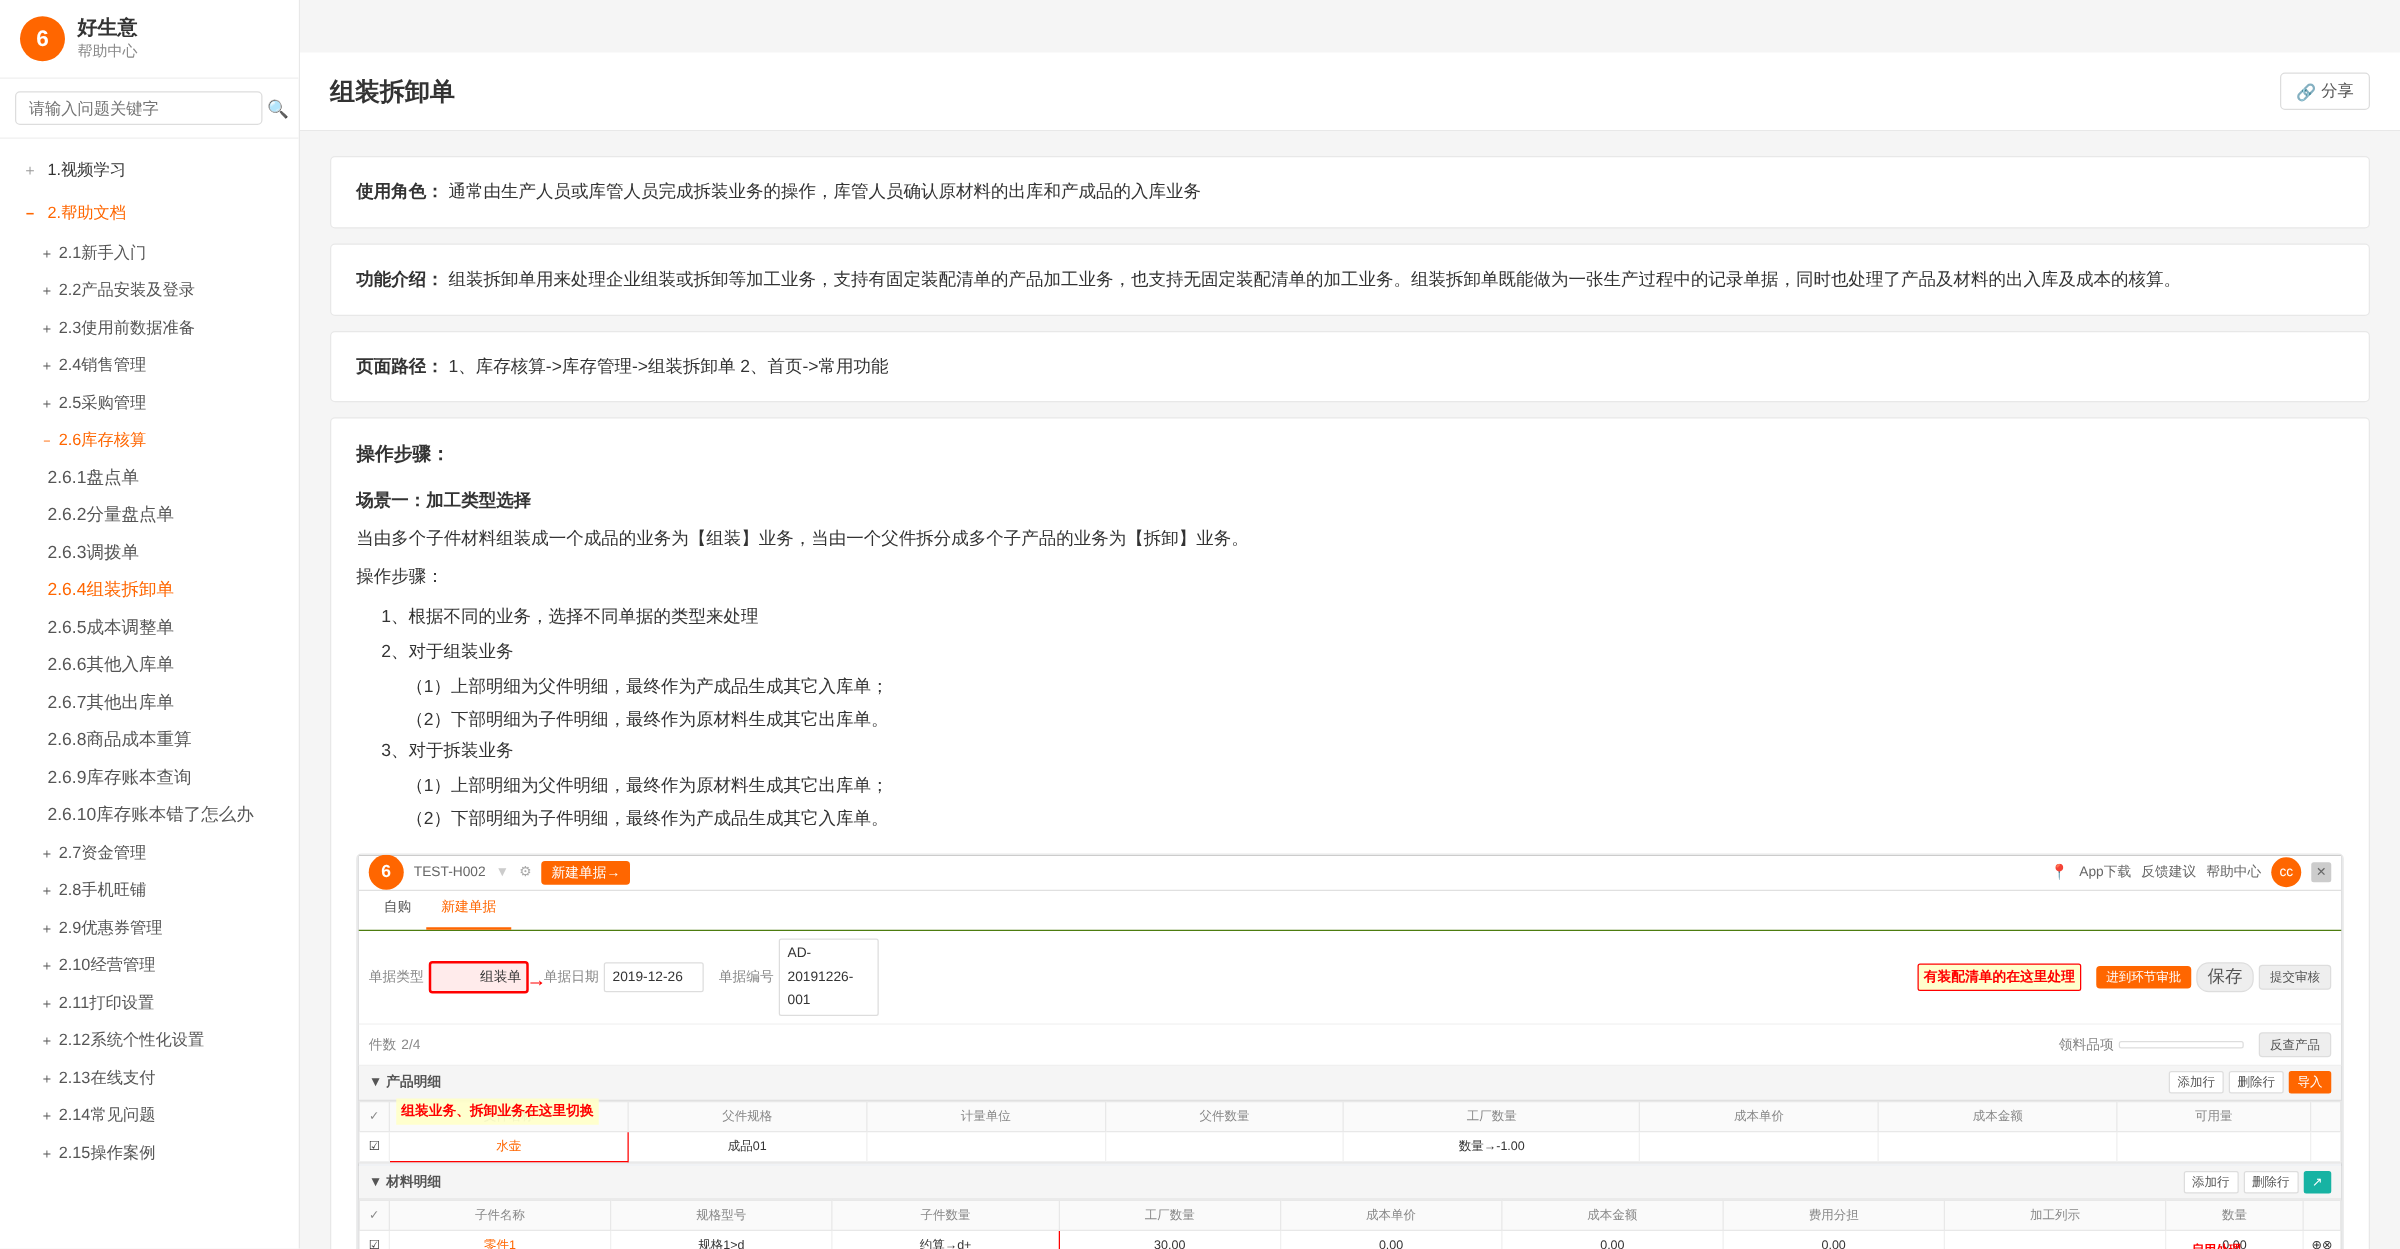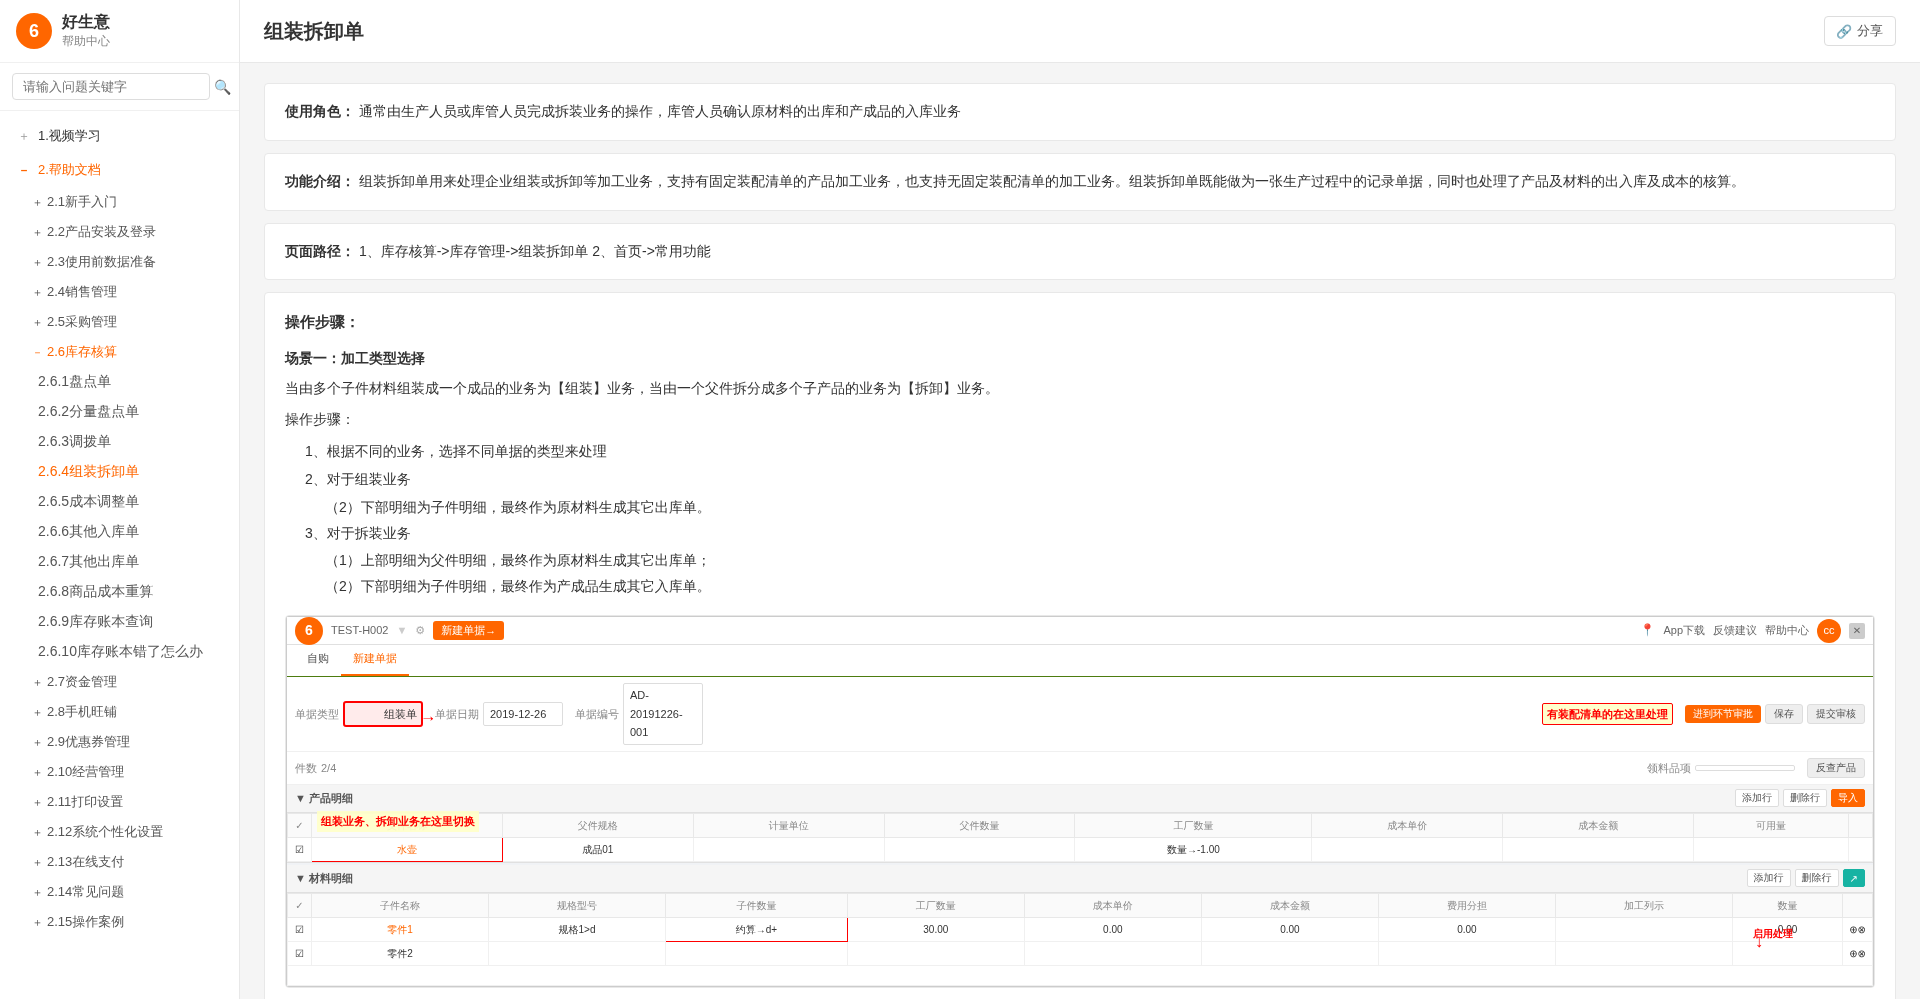--- a/index.html
+++ b/index.html
@@ -93,20 +93,21 @@
       display: flex;
       flex-direction: column;
       overflow: hidden;
       background: #f5f5f5;
     }
     #main-header {
       background: #fff;
       padding: 16px 24px;
       display: flex; align-items: center; justify-content: space-between;
       border-bottom: 1px solid #e8e8e8;
+      margin-top: 42px;
     }
     #main-header h1 { font-size: 20px; font-weight: bold; color: #333; }
     .share-btn {
       display: flex; align-items: center;
       border: 1px solid #ddd; border-radius: 4px;
       padding: 5px 12px; font-size: 13px; color: #555;
       cursor: pointer; background: #fff;
     }
     .share-btn .share-icon { margin-right: 4px; }
 
@@ -403,20 +404,21 @@
     <div class="content-section steps-section">
       <div class="step-title">操作步骤：</div>
 
       <div class="scenario-title">场景一：加工类型选择</div>
       <div class="step-desc">当由多个子件材料组装成一个成品的业务为【组装】业务，当由一个父件拆分成多个子产品的业务为【拆卸】业务。</div>
 
       <div class="step-desc">操作步骤：</div>
 
       <div class="step-item">1、根据不同的业务，选择不同单据的类型来处理</div>
       <div class="step-item">2、对于组装业务</div>
+      <div class="step-sub">（1）上部明细为父件明细，最终作为产成品生成其它入库单；</div>
       <div class="step-sub">（2）下部明细为子件明细，最终作为原材料生成其它出库单。</div>
       <div class="step-item">3、对于拆装业务</div>
       <div class="step-sub">（1）上部明细为父件明细，最终作为原材料生成其它出库单；</div>
       <div class="step-sub">（2）下部明细为子件明细，最终作为产成品生成其它入库单。</div>
 
       <div class="screenshot-container" style="margin-top:16px;">
         <div class="mock-screenshot" style="width:100%; background:#f0f2f5; position:relative;">
 
           <div class="mock-top-bar">
             <div class="mock-top-bar-left">
@@ -453,21 +455,21 @@
               </div>
               <div class="mock-form-item">
                 <span class="mock-label">单据编号</span>
                 <div class="mock-input">AD-20191226-001</div>
               </div>
               <div style="flex:1;"></div>
 
               <span style="color:#f00;font-size:11px;font-weight:bold;background:rgba(255,255,200,0.9);padding:1px 4px;border:1px solid #f00;border-radius:2px;">有装配清单的在这里处理</span>
               <div style="display:flex;gap:4px;align-items:center;">
                 <button class="mock-orange-btn" style="font-size:10px;">进到环节审批</button>
-                <button class="mock-gray-btn" style="font-size:10px;">保存</button>
+                <button class="mock-gray-btn" style="font-size:14px;border-radius:10px;">保存</button>
                 <button class="mock-gray-btn" style="font-size:10px;">提交审核</button>
               </div>
             </div>
 
             <div style="position:absolute;left:138px;top:28px;color:#f00;font-size:16px;transform:rotate(90deg);">↑</div>
           </div>
 
           <div style="position:relative;">
             <div class="mock-form-row">
               <div class="mock-form-item">

